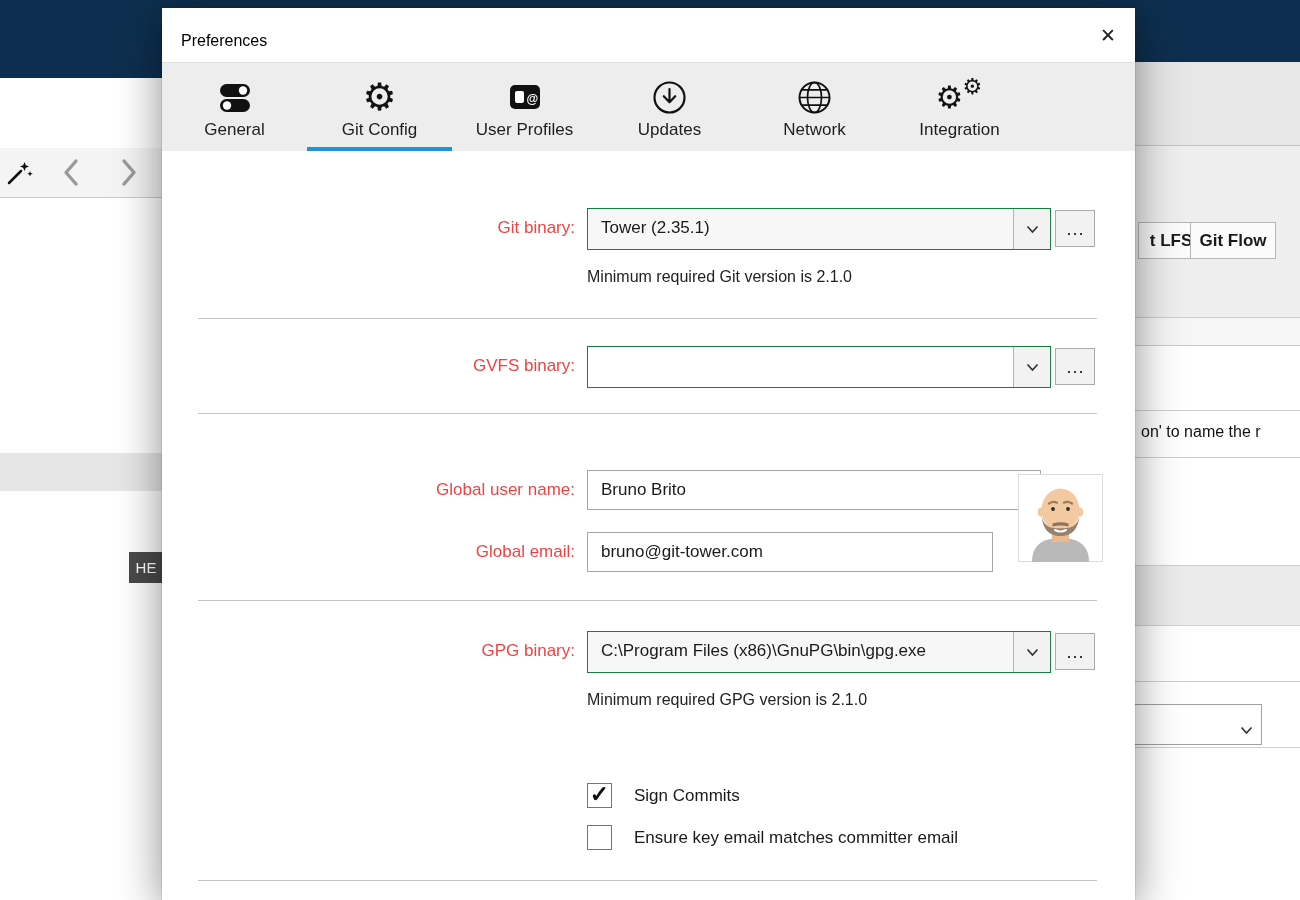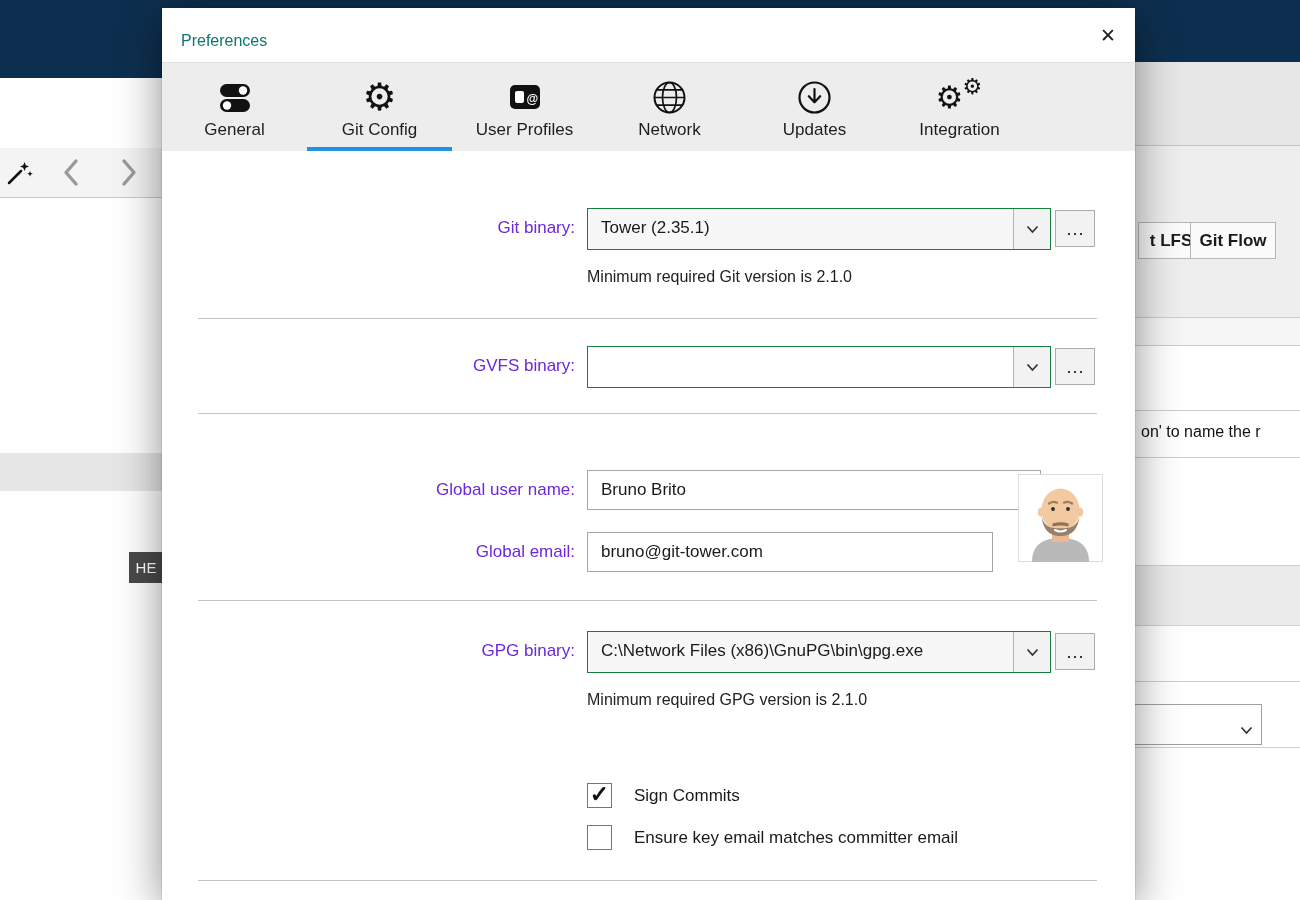--- a/index.html
+++ b/index.html
@@ -13,34 +13,34 @@
   .hline{height:1px;background:#cfcfcf;}
   .bg-btn{background:#fbfbfb;border:1px solid #b5b5b5;font-size:17px;font-weight:bold;
           display:flex;align-items:center;justify-content:center;white-space:nowrap;}
   .head-badge{background:#4a4a4a;color:#fff;font-size:15px;display:flex;align-items:center;
           justify-content:center;}
   .bg-combo{background:#fff;border:1px solid #a0a0a0;}
 
   
   .dialog{position:absolute;left:162px;top:8px;width:973px;height:892px;background:#fff;
           box-shadow:0 8px 42px rgba(0,0,0,.45),0 0 0 1px rgba(0,0,0,.07);z-index:5;}
-  .dlg-title{font-size:16px;color:#0f766e;}
+  .dlg-title{font-size:16px;color:#000000;}
   .close-btn{font-size:19px;color:#222;cursor:default;line-height:28px;text-align:center;}
   .tabstrip{position:absolute;left:0;top:54px;width:973px;height:88px;background:#ededed;
           border-top:1px solid #e0e0e0;display:flex;}
   .tab{position:relative;width:145px;height:88px;display:flex;flex-direction:column;
           align-items:center;justify-content:flex-start;padding-top:11px;box-sizing:border-box;cursor:default;}
   .tab .ticon{height:46px;display:flex;align-items:center;justify-content:center;}
   .tab .tlabel{font-size:17px;color:#1d1d1d;}
   .tab.selected::after{content:"";position:absolute;left:0;right:0;bottom:0;height:4px;
           background:var(--accent,#1b95e0);}
   .gear-glyph{font-size:38px;line-height:38px;color:#111;}
   .gear-glyph.small{font-size:22px;line-height:22px;}
 
-  .fld-label{position:absolute;width:260px;text-align:right;font-size:17px;line-height:40px;color:#6d28d9;}
+  .fld-label{position:absolute;width:260px;text-align:right;font-size:17px;line-height:40px;color:#ef4444;}
   .hint{position:absolute;font-size:16px;color:#222;}
   .sep{position:absolute;left:36px;width:899px;height:1px;background:#c4c4c4;}
 
   .combo{position:absolute;height:40px;background:#f7f7f7;border:1px solid #15803d;}
   .combo .val{position:absolute;left:13px;right:42px;top:0;bottom:0;font-size:17px;line-height:38px;
           white-space:nowrap;overflow:hidden;color:#1a1a1a;}
   .combo .dd{position:absolute;right:0;top:0;bottom:0;width:36px;background:#f2f2f2;
           border-left:1px solid #b3b3b3;display:flex;align-items:center;justify-content:center;}
   .tinput{position:absolute;height:40px;background:#fff;border:1px solid #a5a5a5;font-size:17px;
           line-height:38px;padding:0 13px;box-sizing:border-box;white-space:nowrap;overflow:hidden;}
@@ -138,35 +138,35 @@
             <rect x="4" y="3" width="30" height="24" rx="5" fill="#111"></rect>
             <rect x="9" y="9" width="9" height="12" rx="2" fill="#fff"></rect>
             <text x="20.5" y="21" font-size="12" font-weight="bold" fill="#fff" font-family="Liberation Sans, sans-serif">@</text>
           </svg>
         </span>
         <span class="tlabel">User Profiles</span>
       </div>
       <div class="tab">
         <span class="ticon">
           <svg width="35" height="35" viewBox="0 0 35 35">
+            <circle cx="17.5" cy="17.5" r="15" fill="none" stroke="#111" stroke-width="2.2"></circle>
+            <path d="M17.5 9 v12.5 M11.8 16.2 L17.5 22.3 L23.2 16.2" fill="none" stroke="#111" stroke-width="2.2" stroke-linecap="round" stroke-linejoin="round"></path>
+          </svg>
+        </span>
+        <span class="tlabel">Updates</span>
+      </div>
+      <div class="tab">
+        <span class="ticon">
+          <svg width="35" height="35" viewBox="0 0 35 35">
             <circle cx="17.5" cy="17.5" r="15" fill="none" stroke="#111" stroke-width="2"></circle>
             <ellipse cx="17.5" cy="17.5" rx="7" ry="15" fill="none" stroke="#111" stroke-width="1.7"></ellipse>
             <path d="M2.8 17.5 h29.4 M5 9.8 h25 M5 25.2 h25" stroke="#111" stroke-width="1.7" fill="none"></path>
           </svg>
         </span>
         <span class="tlabel">Network</span>
-      </div>
-      <div class="tab">
-        <span class="ticon">
-          <svg width="35" height="35" viewBox="0 0 35 35">
-            <circle cx="17.5" cy="17.5" r="15" fill="none" stroke="#111" stroke-width="2.2"></circle>
-            <path d="M17.5 9 v12.5 M11.8 16.2 L17.5 22.3 L23.2 16.2" fill="none" stroke="#111" stroke-width="2.2" stroke-linecap="round" stroke-linejoin="round"></path>
-          </svg>
-        </span>
-        <span class="tlabel">Updates</span>
       </div>
       <div class="tab">
         <span class="ticon" style="position:relative;width:52px;">
           <span class="gear-glyph" style="font-size:31px;line-height:31px;position:absolute;left:2px;top:8px;">⚙</span>
           <span class="gear-glyph small" style="position:absolute;left:29px;top:2px;">⚙</span>
         </span>
         <span class="tlabel">Integration</span>
       </div>
     </div>
 
@@ -215,21 +215,21 @@
         <circle cx="35" cy="35" r="1.9" fill="#2b2b2b"></circle>
         <circle cx="50" cy="35" r="1.9" fill="#2b2b2b"></circle>
         <path d="M31 29.5 q4 -2.8 8 -0.8" stroke="#9a7e5e" stroke-width="2.2" fill="none" stroke-linecap="round"></path>
         <path d="M46 28.7 q4 -2 8 0.8" stroke="#9a7e5e" stroke-width="2.2" fill="none" stroke-linecap="round"></path>
       </svg>
     </span>
     <div class="sep" style="top:592px;"></div>
 
     <span class="fld-label" style="left:153px;top:623px;">GPG binary:</span>
     <div class="combo" style="left:425px;top:623px;width:462px;">
-      <span class="val">C:\Network Files (x86)\GnuPG\bin\gpg.exe</span>
+      <span class="val">C:\Program Files (x86)\GnuPG\bin\gpg.exe</span>
       <span class="dd">
         <svg width="13" height="9" viewBox="0 0 13 9">
             <path d="M1.5 1.5 L6.5 7 L11.5 1.5" fill="none" stroke="#333" stroke-width="1.7"></path>
           </svg>
       </span>
     </div>
     <button class="browse" style="left:893px;top:625px;">…</button>
     <span class="hint" style="left:425px;top:683px;">Minimum required GPG version is 2.1.0</span>
 
 

